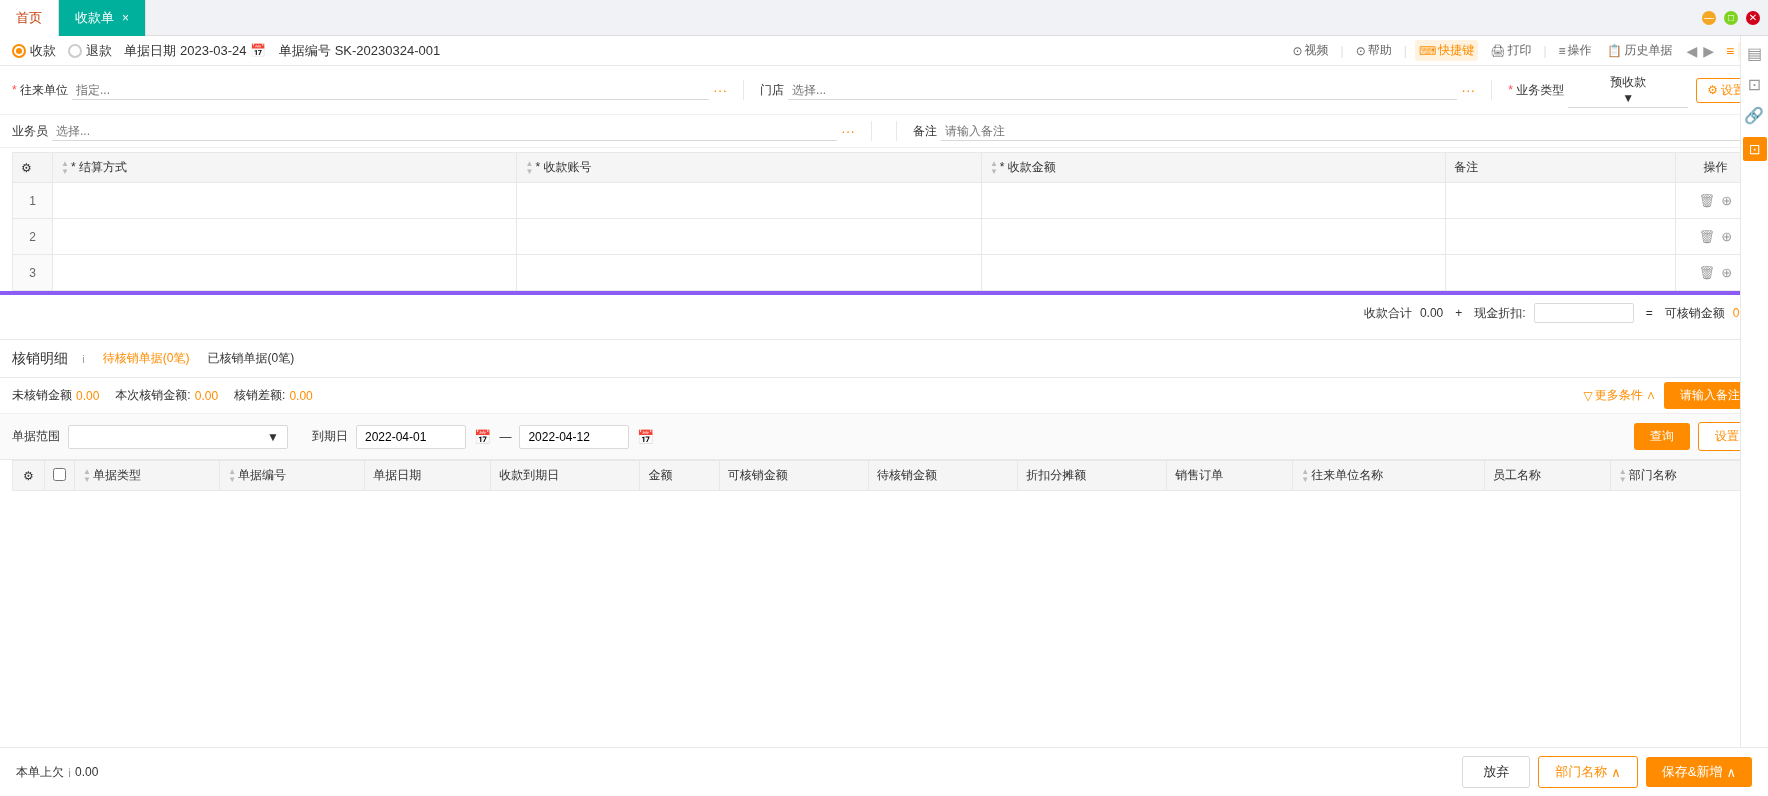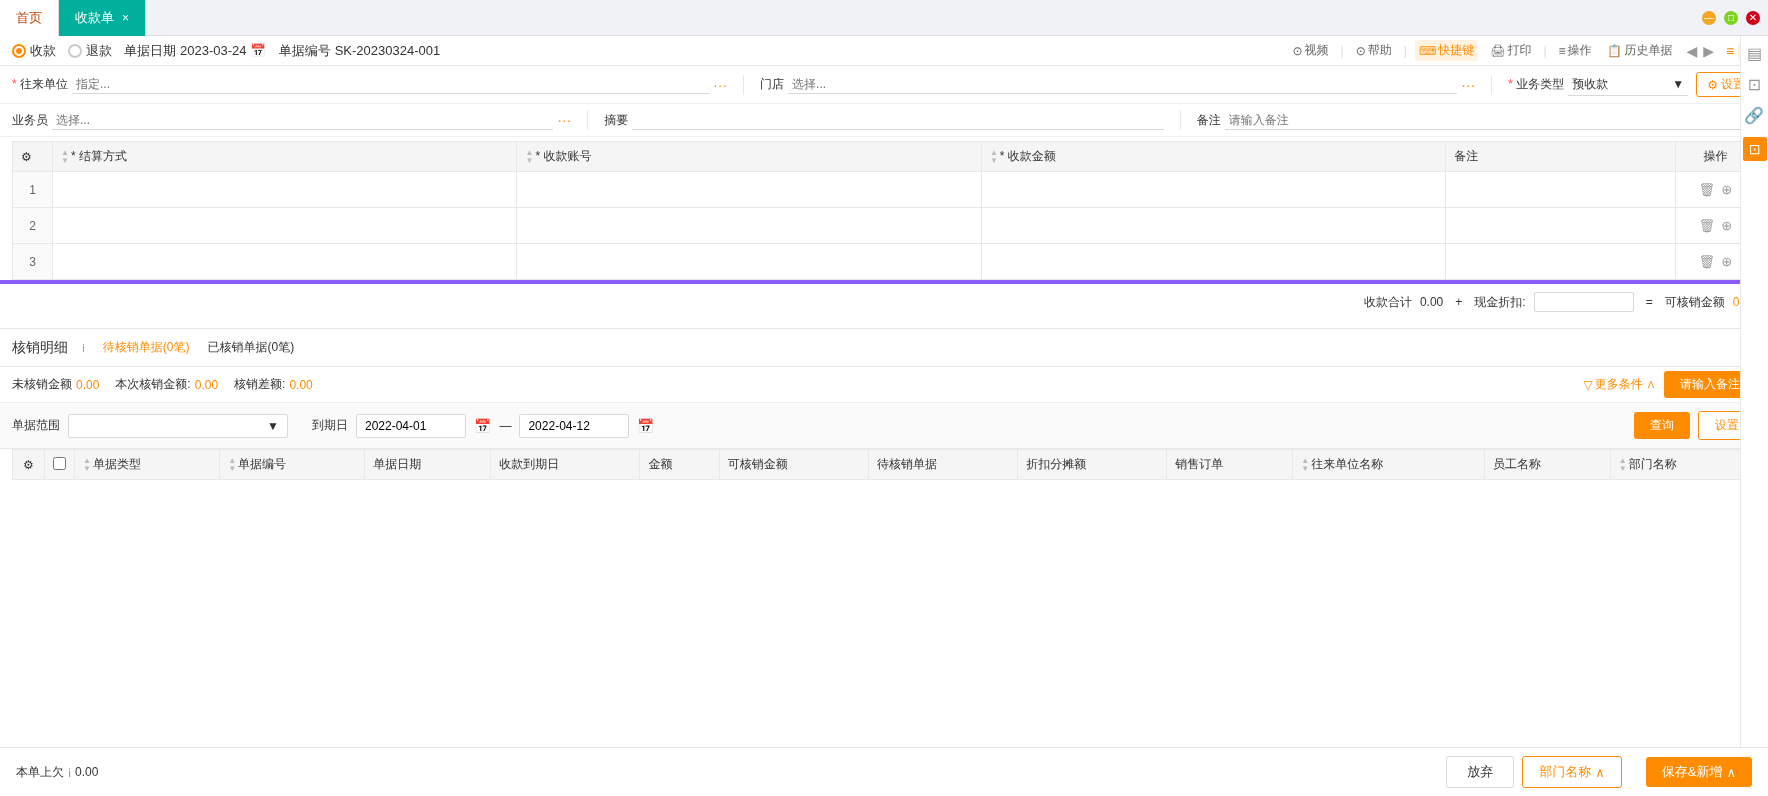--- a/index.html
+++ b/index.html
@@ -156,21 +156,21 @@
     .footer-right { margin-left: auto; display: flex; align-items: center; gap: 8px; }
     .btn-abandon { background: #fff; border: 1px solid #d9d9d9; color: #333; padding: 6px 20px; border-radius: 3px; cursor: pointer; font-size: 13px; }
     .btn-save-draft {
       background: #fff; border: 1px solid #ff8c00; color: #ff8c00;
       padding: 6px 16px; border-radius: 3px; cursor: pointer; font-size: 13px;
       display: flex; align-items: center; gap: 4px;
     }
     .btn-save-new {
       background: #ff8c00; border: none; color: #fff;
       padding: 6px 16px; border-radius: 3px; cursor: pointer; font-size: 13px;
-      display: flex; align-items: center; gap: 4px; margin-left: 16px;
+      display: flex; align-items: center; gap: 4px;
     }
 
     
     .right-sidebar {
       position: fixed; right: 0; top: 36px; bottom: 0;
       width: 28px; background: #fff; border-left: 1px solid #e8e8e8;
       display: flex; flex-direction: column; align-items: center; padding: 8px 0; gap: 12px;
       z-index: 50;
     }
     .sidebar-icon { color: #999; cursor: pointer; font-size: 16px; }
@@ -272,43 +272,39 @@
     <div class="field-group">
       <span class="field-label">门店</span>
       <input class="field-input" type="text" style="width: 280px;" placeholder="选择...">
       <span class="field-more">···</span>
     </div>
 
     <div class="field-separator"></div>
 
     <div class="field-group" style="flex: 0 0 auto;">
       <span class="field-label required">业务类型</span>
-      <div class="field-select" style="min-width: 120px; border-bottom: 1px solid #d9d9d9; padding: 2px 4px; display: flex; align-items: center; justify-content: space-between;">
+      <div class="field-select" style="min-width: 120px; border-bottom: 1px solid #d9d9d9; padding: 2px 4px; display: flex; align-items: center; justify-content: space-between; flex-direction: column;">
         <span>预收款</span>
         <span>▼</span>
       </div>
     </div>
 
     <button class="settings-btn">
       <span>⚙</span>
       <span>设置</span>
     </button>
   </div>
 
   <div class="form-row">
     <div class="field-group">
       <span class="field-label">业务员</span>
       <input class="field-input" type="text" style="width: 200px;" placeholder="选择...">
       <span class="field-more">···</span>
     </div>
     <div class="field-separator"></div>
-    <div class="field-group">
-      <span class="field-label">摘要</span>
-      <input class="field-input" type="text" style="width: 360px;">
-    </div>
     <div class="field-separator"></div>
     <div class="field-group">
       <span class="field-label">备注</span>
       <input class="field-input" type="text" style="flex: 1 1 0%;" placeholder="请输入备注">
     </div>
   </div>
 
   <div class="table-container" style="margin-top: 4px;">
     <table class="data-table">
       <thead>
@@ -490,21 +486,21 @@
             <th>
               <span>收款到期日</span>
             </th>
             <th>
               <span>金额</span>
             </th>
             <th>
               <span>可核销金额</span>
             </th>
             <th>
-              <span>待核销单据</span>
+              <span>待核销金额</span>
             </th>
             <th>
               <span>折扣分摊额</span>
             </th>
             <th>
               <span>销售订单</span>
             </th>
             <th>
               <div class="th-sort">
                 <div class="sort-arrows">

